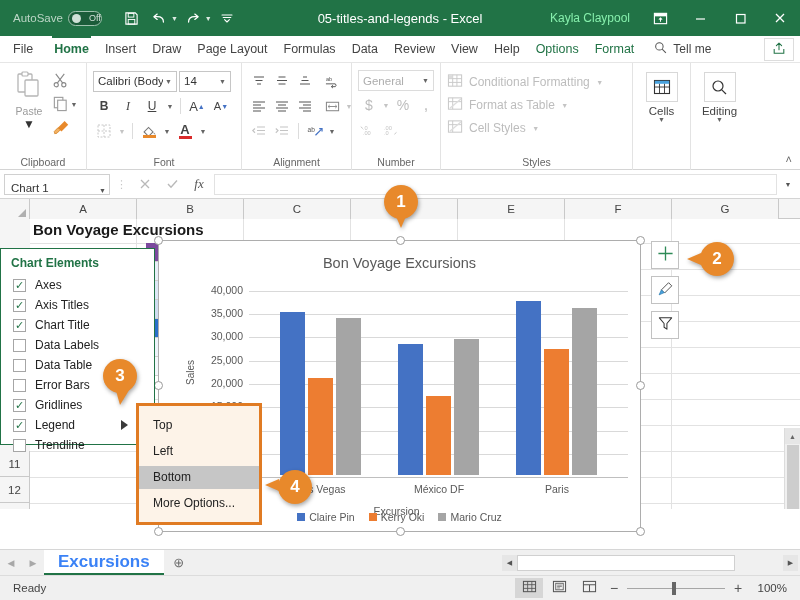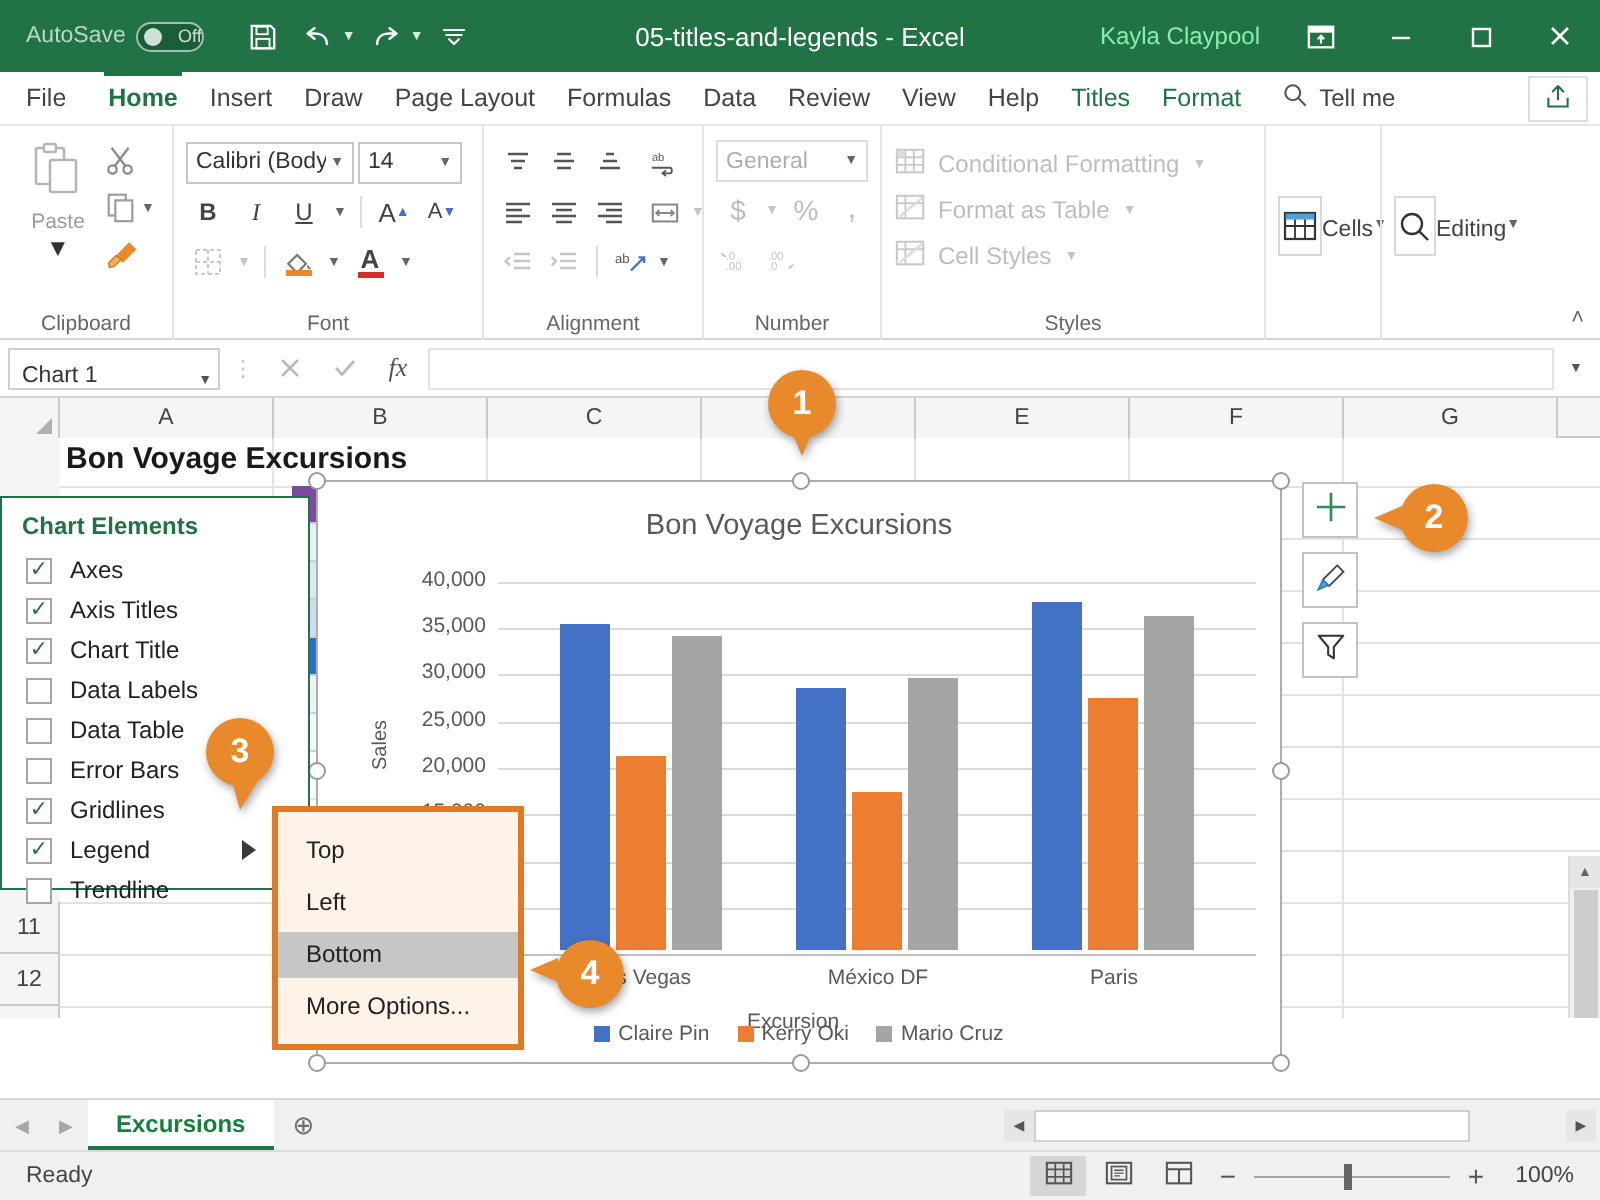--- a/index.html
+++ b/index.html
@@ -98,21 +98,21 @@
 
   .align-col { display: flex; flex-direction: column; gap: 3px; padding-top: 3px; }
   .align-row { display: flex; align-items: center; gap: 1px; height: 22px; }
 
   .num-col { display: flex; flex-direction: column; gap: 3px; padding-top: 3px; align-items: flex-start; }
 
   .styles-col { display: flex; flex-direction: column; gap: 1px; padding-top: 4px; }
   .style-item { display: flex; align-items: center; gap: 5px; height: 22px; color: #bdbdbd; font-size: 12px; }
 
   .bigbtn {
-    width: 52px; display: flex; flex-direction: row; align-items: center; padding-top: 5px;
+    width: 52px; display: flex; flex-direction: column; align-items: center; padding-top: 5px;
   }
   .bigbtn .bx {
     width: 32px; height: 30px; border: 1px solid #d8d8d8; display: flex; align-items: center; justify-content: center;
   }
   .bigbtn .bl { font-size: 11.5px; color: #444; margin-top: 3px; }
   .bigbtn .bc { font-size: 7px; color: #666; line-height: 6px; }
   .ribbon-collapse { position: absolute; right: 8px; bottom: 4px; color: #666; font-size: 11px; }
 
   
   #formulabar {
@@ -244,22 +244,22 @@
   .sb-arrow { width: 16px; height: 16px; display: flex; align-items: center; justify-content: center; font-size: 7px; color: #666; background: #e6e6e6; }
   .sb-thumb-v { width: 12px; background: #cdcdcd; margin: 1px 0; }
 
   
   #sheettabs {
     position: absolute; left: 0; bottom: 25px; right: 0; height: 26px; background: #f0f0f0;
     display: flex; align-items: stretch; border-top: 1px solid #d6d6d6;
   }
   .st-nav { width: 22px; display: flex; align-items: center; justify-content: center; color: #a8a8a8; font-size: 9px; }
   .sheet-tab {
-    padding: 0 14px; display: flex; align-items: center; font-size: 12px; font-weight: bold;
-    color: #15803d; background: #fff; border-bottom: 2px solid #217346;
+    padding: 0 14px; display: flex; align-items: center; font-size: 17px; font-weight: bold;
+    color: #3b82f6; background: #fff; border-bottom: 2px solid #217346;
   }
   .st-add { width: 30px; display: flex; align-items: center; justify-content: center; color: #6d6d6d; font-size: 13px; }
   #hscroll {
     margin-left: auto; width: 300px; display: flex; align-items: center; padding: 3px 2px;
   }
   .hs-arrow { width: 15px; height: 16px; background: #e6e6e6; display: flex; align-items: center; justify-content: center; font-size: 7px; color: #555; }
   .hs-track { flex: 1; height: 16px; background: #f0f0f0; display: flex; }
   .hs-thumb { height: 16px; background: #fff; border: 1px solid #d0d0d0; }
 
   
@@ -348,21 +348,21 @@
   <div class="rtab first">File</div>
   <div class="rtab active">Home</div>
   <div class="rtab">Insert</div>
   <div class="rtab">Draw</div>
   <div class="rtab">Page Layout</div>
   <div class="rtab">Formulas</div>
   <div class="rtab">Data</div>
   <div class="rtab">Review</div>
   <div class="rtab">View</div>
   <div class="rtab">Help</div>
-  <div class="rtab ctx">Titles</div>
+  <div class="rtab ctx">Options</div>
   <div class="rtab ctx">Format</div>
   <div class="rtab-tellme">
     <span>
       <svg width="13" height="13" viewBox="0 0 14 14">
           <circle cx="5.8" cy="5.8" r="4" fill="none" stroke="#555" stroke-width="1.1"></circle>
           <path d="M8.8 8.8l4 4" stroke="#555" stroke-width="1.1"></path>
         </svg>
     </span>
     <span>Tell me</span>
   </div>

